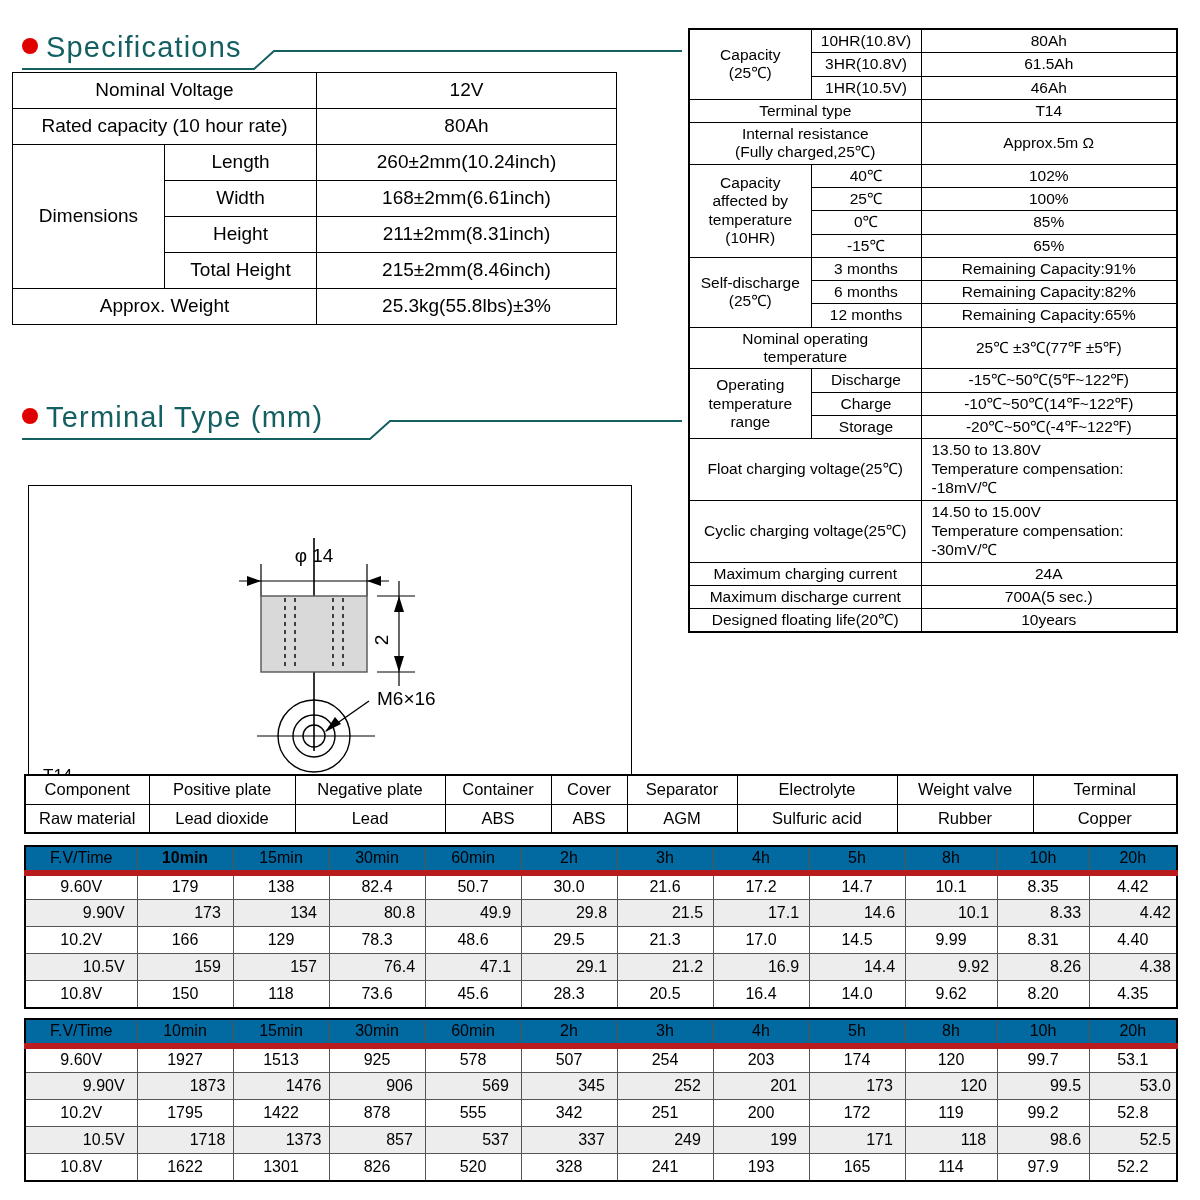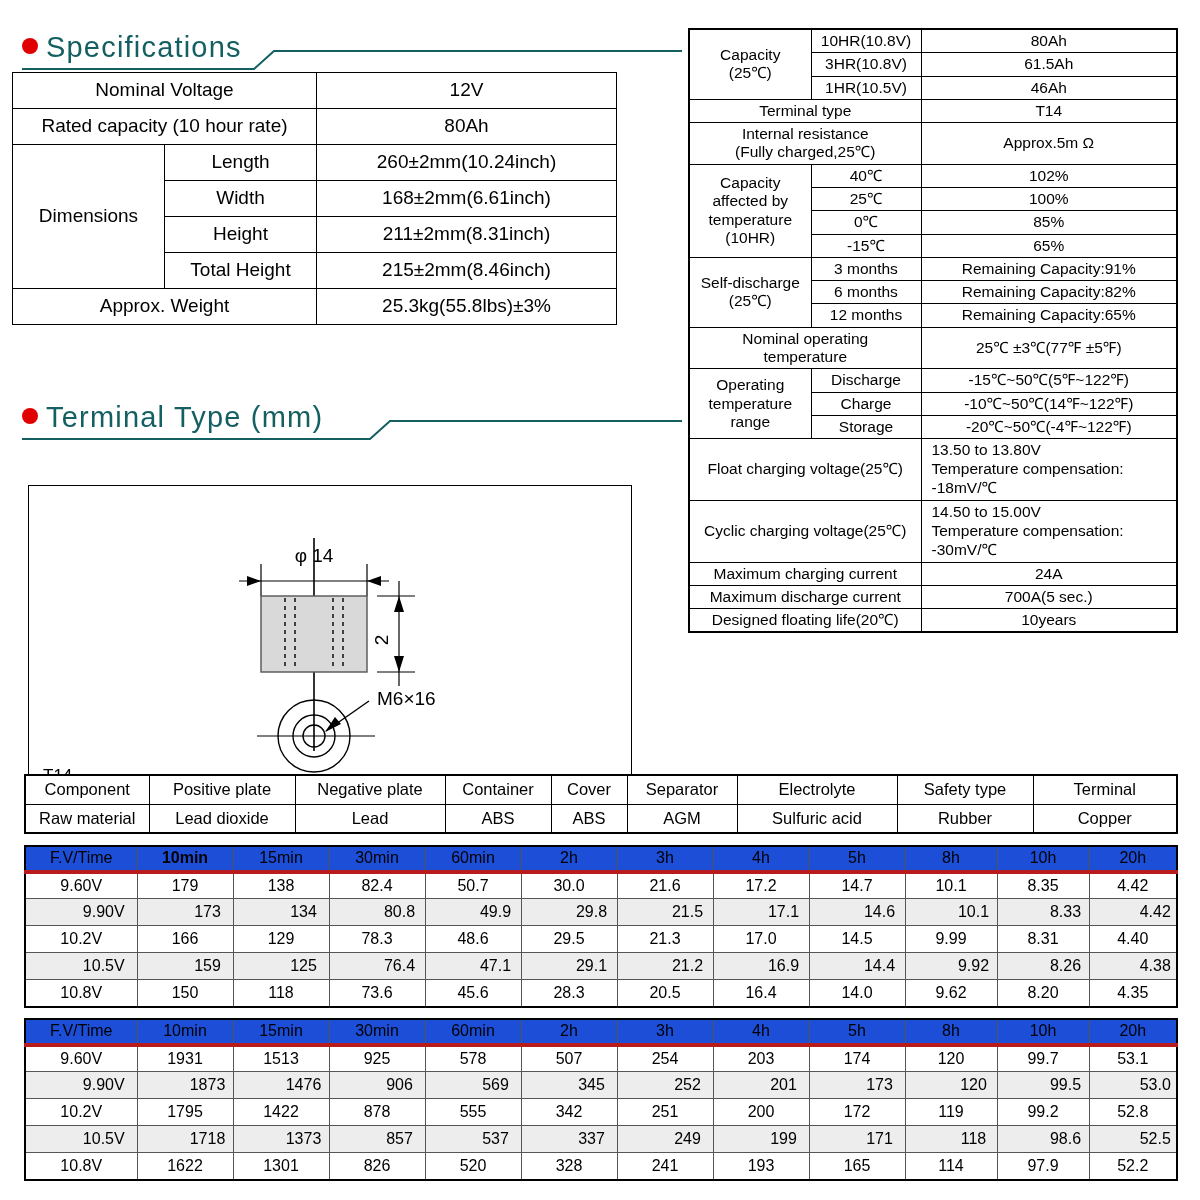--- a/index.html
+++ b/index.html
@@ -70,22 +70,22 @@
   #materials td { height: 29px; font-size: 16.5px; }
 
   
   table.discharge { border: 2px solid #000; }
   table.discharge td {
     height: 27px;
     font-size: 16px;
     border: 1px solid #555;
   }
   table.discharge tr.hdr td {
-    background: #1d4ed8;
-    border-bottom: 4px solid #b91c1c;
+    background: #0369a1;
+    border-bottom: 6px solid #b91c1c;
     height: 16px;
   }
   table.discharge tr.alt td { background: #ededed; padding-left: 48px; }
   .hdr-strong { font-weight: bold; }
 
   
   #terminal-box {
     position: absolute;
     border: 1px solid #000;
     background: #fff;
@@ -322,21 +322,21 @@
     </colgroup>
     <tbody>
       <tr>
         <td>Component</td>
         <td>Positive plate</td>
         <td>Negative plate</td>
         <td>Container</td>
         <td>Cover</td>
         <td>Separator</td>
         <td>Electrolyte</td>
-        <td>Safety type</td>
+        <td>Weight valve</td>
         <td>Terminal</td>
       </tr>
       <tr>
         <td>Raw material</td>
         <td>Lead dioxide</td>
         <td>Lead</td>
         <td>ABS</td>
         <td>ABS</td>
         <td>AGM</td>
         <td>Sulfuric acid</td>
@@ -414,21 +414,21 @@
         <td>21.3</td>
         <td>17.0</td>
         <td>14.5</td>
         <td>9.99</td>
         <td>8.31</td>
         <td>4.40</td>
       </tr>
       <tr class="alt">
         <td>10.5V</td>
         <td>159</td>
-        <td>125</td>
+        <td>157</td>
         <td>76.4</td>
         <td>47.1</td>
         <td>29.1</td>
         <td>21.2</td>
         <td>16.9</td>
         <td>14.4</td>
         <td>9.92</td>
         <td>8.26</td>
         <td>4.38</td>
       </tr>
@@ -474,21 +474,21 @@
         <td>2h</td>
         <td>3h</td>
         <td>4h</td>
         <td>5h</td>
         <td>8h</td>
         <td>10h</td>
         <td>20h</td>
       </tr>
       <tr>
         <td>9.60V</td>
-        <td>1931</td>
+        <td>1927</td>
         <td>1513</td>
         <td>925</td>
         <td>578</td>
         <td>507</td>
         <td>254</td>
         <td>203</td>
         <td>174</td>
         <td>120</td>
         <td>99.7</td>
         <td>53.1</td>

